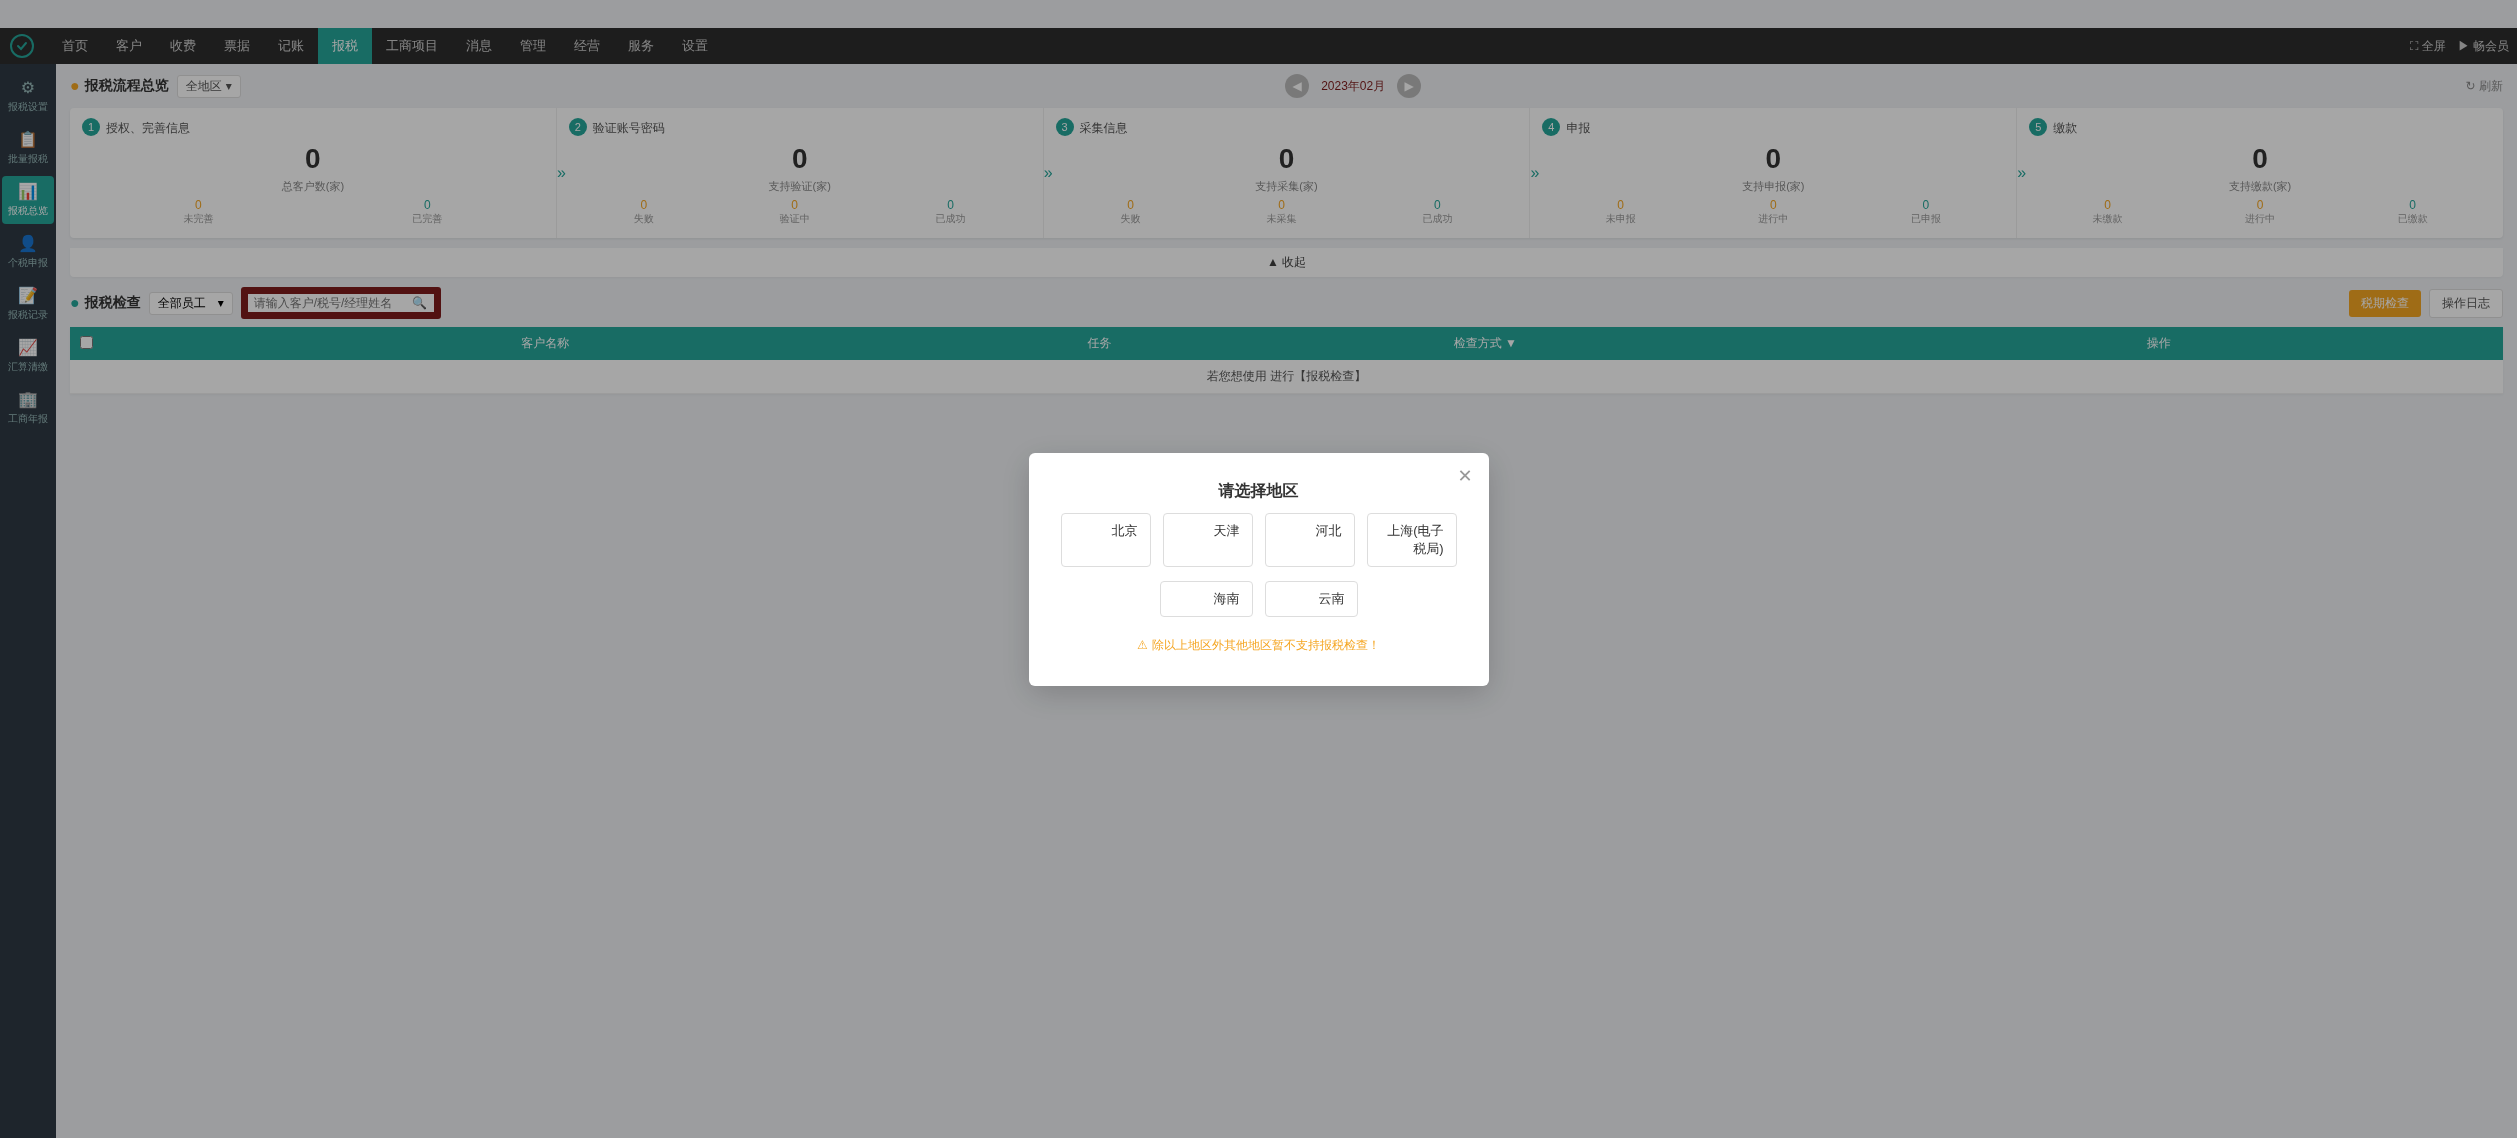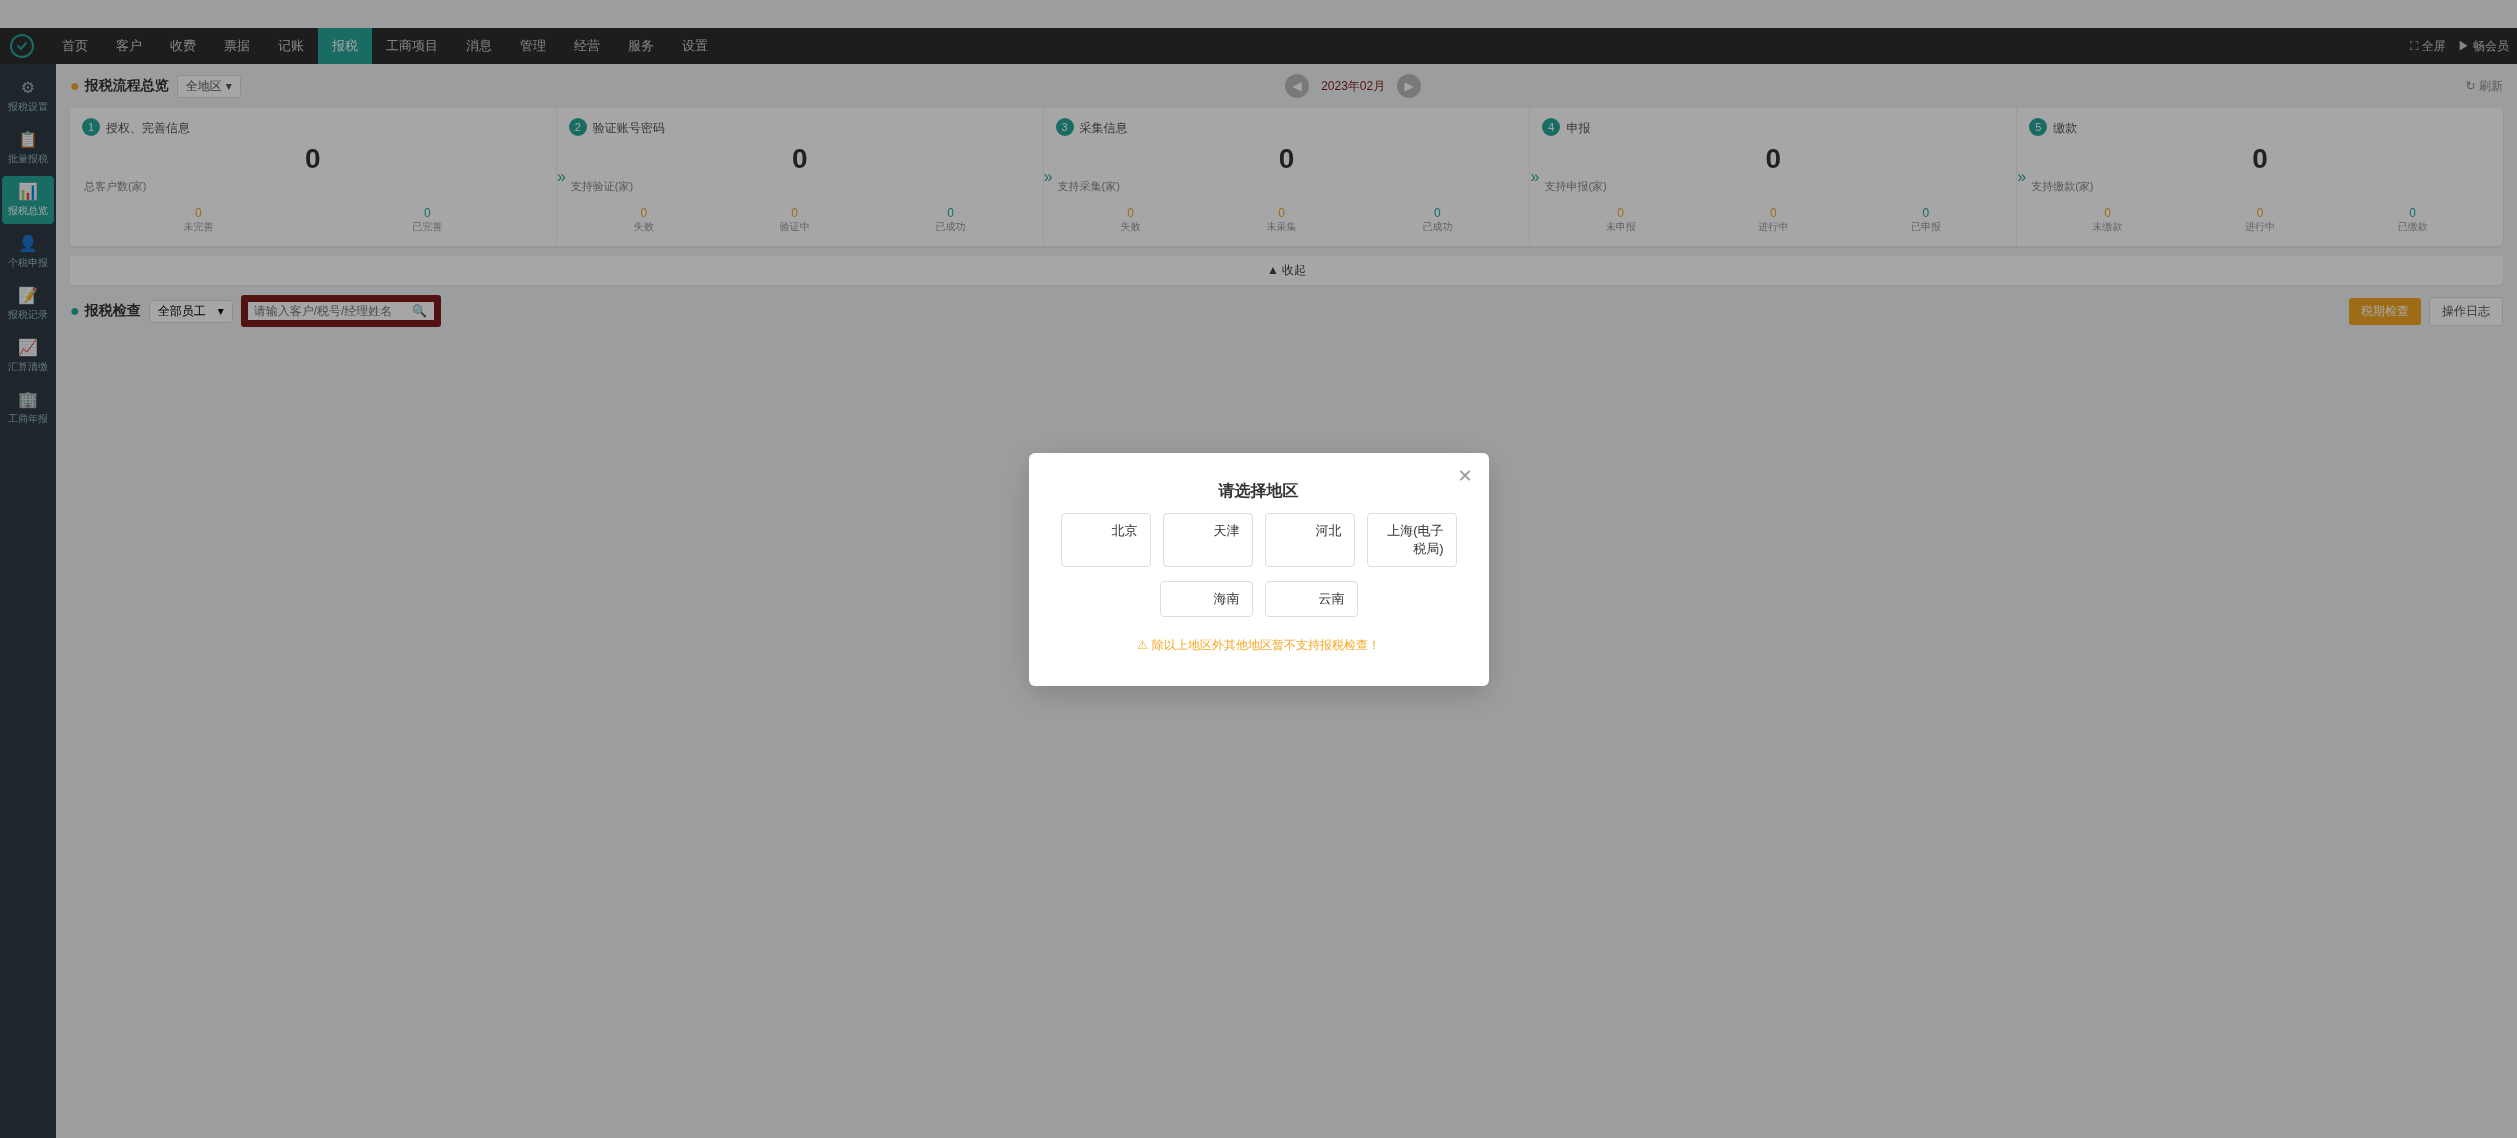--- a/index.html
+++ b/index.html
@@ -172,22 +172,22 @@
     .process-card-count {
       font-size: 28px;
       font-weight: bold;
       color: #333;
       text-align: center;
       margin-bottom: 4px;
     }
     .process-card-subtitle {
       font-size: 11px;
       color: #888;
-      text-align: left;
-      margin-bottom: 12px;
+      text-align: center;
+      margin-bottom: 4px;
     }
     .process-card-stats {
       display: flex;
       justify-content: space-around;
       font-size: 11px;
     }
     .stat-item { text-align: center; }
     .stat-val { color: #f5a623; font-size: 12px; }
     .stat-val.green { color: #26a69a; }
     .stat-label { color: #999; font-size: 10px; }
@@ -584,20 +584,40 @@
         <span>▾</span>
       </div>
       <div class="search-box">
         <input type="text" placeholder="请输入客户/税号/经理姓名" style="">
         <span>🔍</span>
       </div>
       <button class="tax-check-btn">税期检查</button>
       <button class="ops-btn">操作日志</button>
     </div>
 
+    <table class="data-table">
+      <thead>
+        <tr>
+          <th><input type="checkbox" style=""></th>
+          <th></th>
+          <th>客户名称</th>
+          <th>任务</th>
+          <th>检查方式 ▼</th>
+          <th>操作</th>
+        </tr>
+      </thead>
+      <tbody>
+        <tr>
+          <td colspan="6" class="table-empty">
+            <span>若您想使用</span>
+            <span>进行【报税检查】</span>
+          </td>
+        </tr>
+      </tbody>
+    </table>
 
   </div>
 </div>
 
 <div class="overlay">
   <div class="modal">
     <button class="modal-close">✕</button>
     <div class="modal-title">请选择地区</div>
 
     <div class="region-grid">

